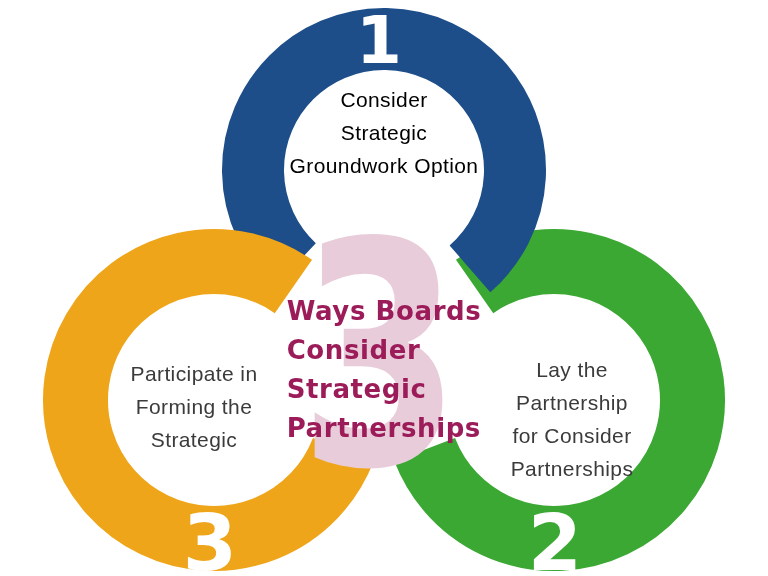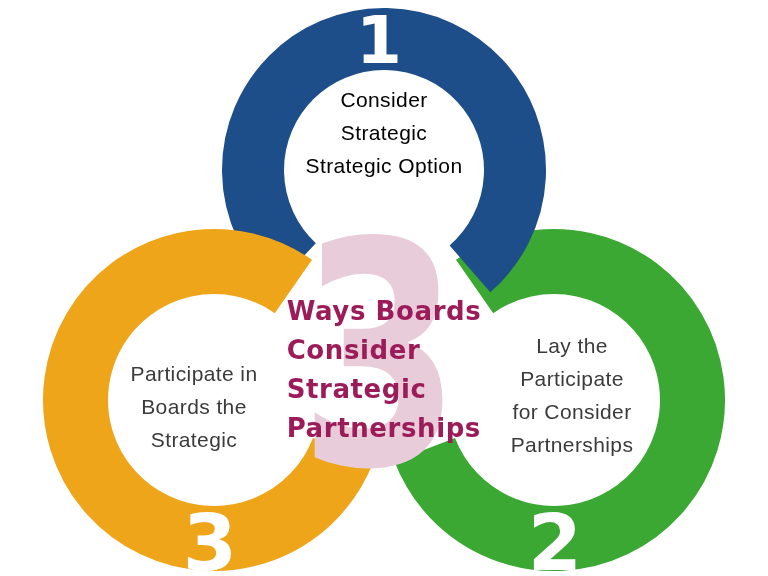--- a/index.html
+++ b/index.html
@@ -72,32 +72,32 @@
     <text class="ring-number" x="379" y="63" font-size="66" text-anchor="middle" fill="#ffffff">1</text>
 
     <text class="ring-number" x="555" y="570" font-size="78" text-anchor="middle" fill="#ffffff">2</text>
 
     <text class="ring-number" x="210" y="570" font-size="78" text-anchor="middle" fill="#ffffff">3</text>
   </svg>
 
   <div class="label-block top-label" style="color: #000000;">
     <div>Consider</div>
     <div>Strategic</div>
-    <div>Strategic Option</div>
+    <div>Groundwork Option</div>
   </div>
 
   <div class="label-block left-label" style="color: rgb(59, 59, 59);">
     <div>Participate in</div>
-    <div>Boards the</div>
+    <div>Forming the</div>
     <div>Strategic</div>
   </div>
 
-  <div class="label-block right-label" style="color: rgb(59, 59, 59);">
+  <div class="label-block right-label" style="color: rgb(59, 59, 59); margin-top: 24px;">
     <div>Lay the</div>
-    <div>Participate</div>
+    <div>Partnership</div>
     <div>for Consider</div>
     <div>Partnerships</div>
   </div>
 
   <div class="center-title" style="color: rgb(156, 28, 89);">
     <div>Ways Boards</div>
     <div>Consider</div>
     <div>Strategic</div>
     <div>Partnerships</div>
   </div>

